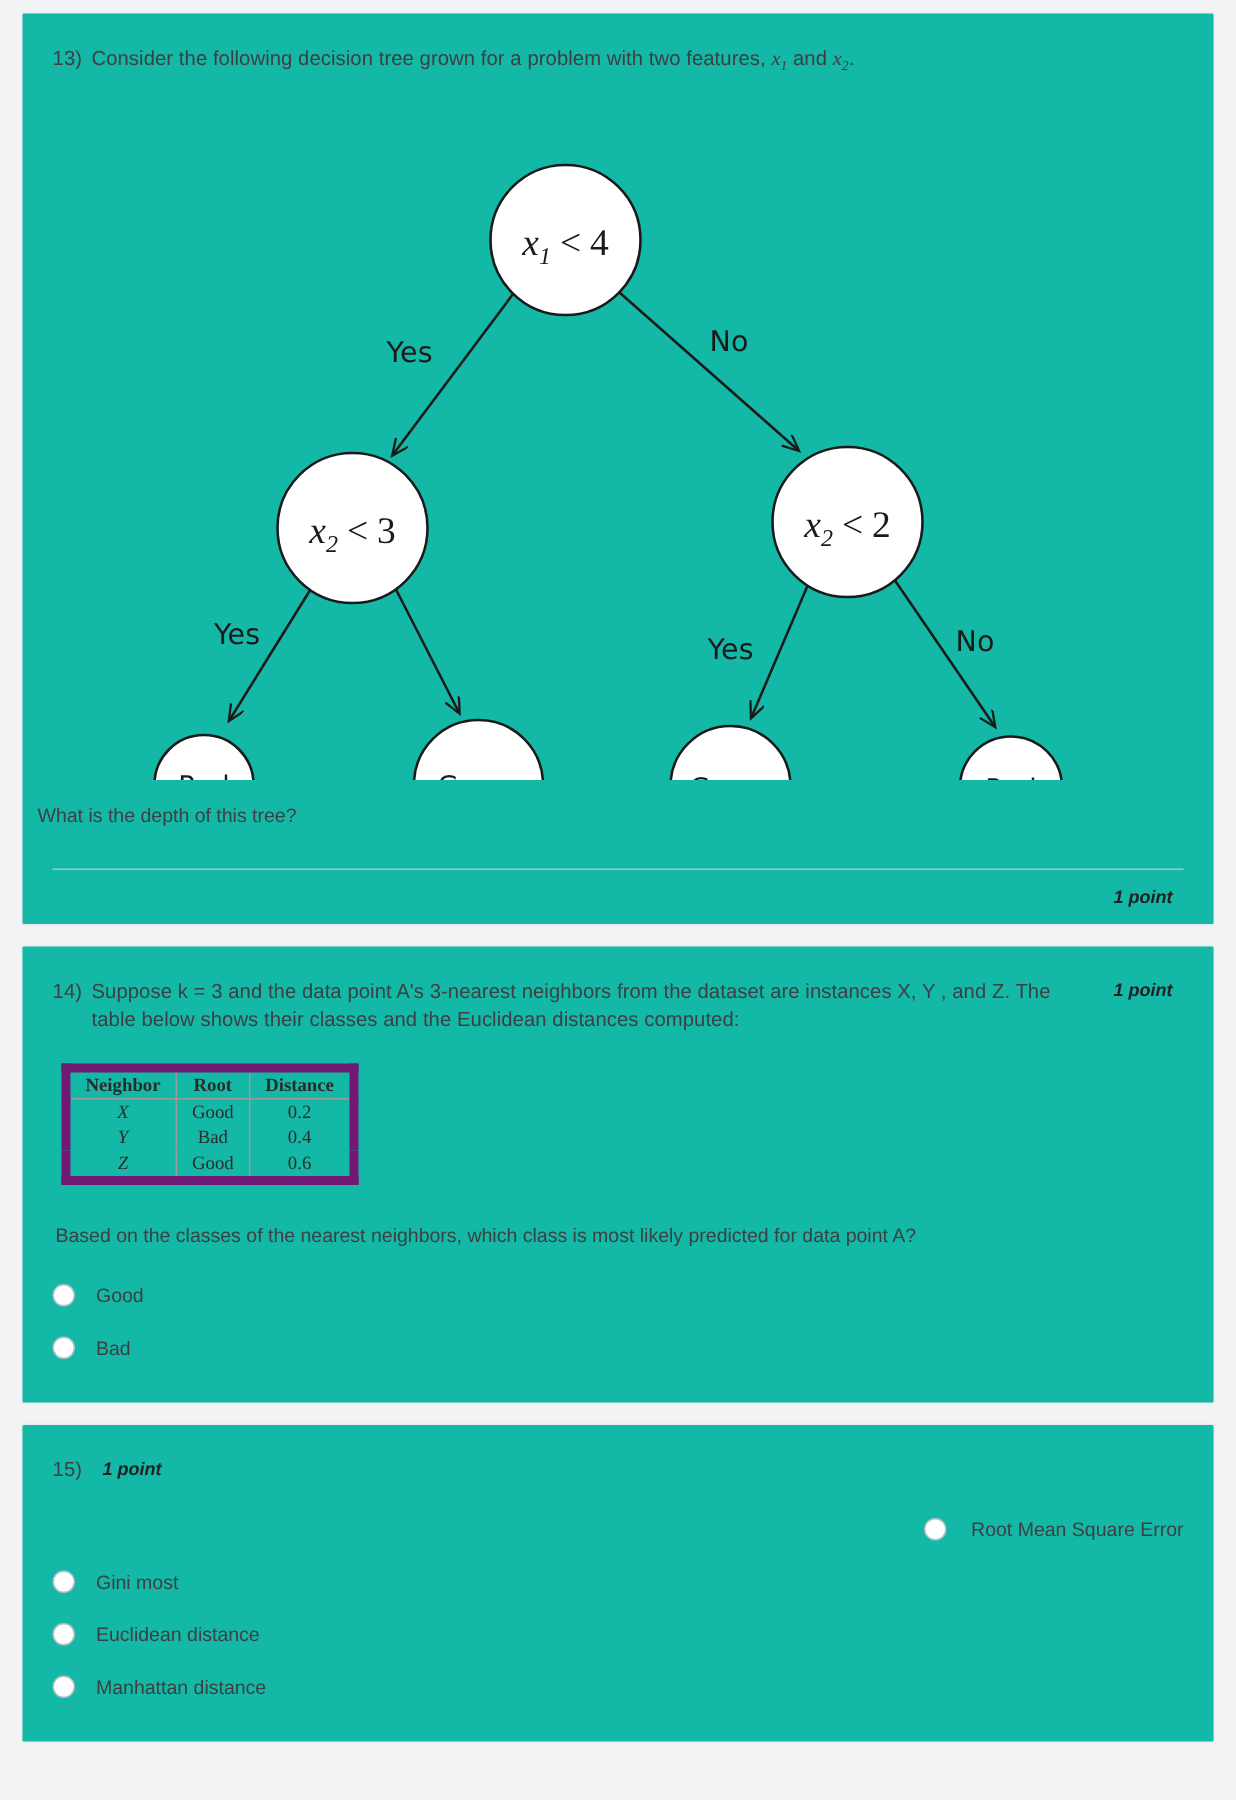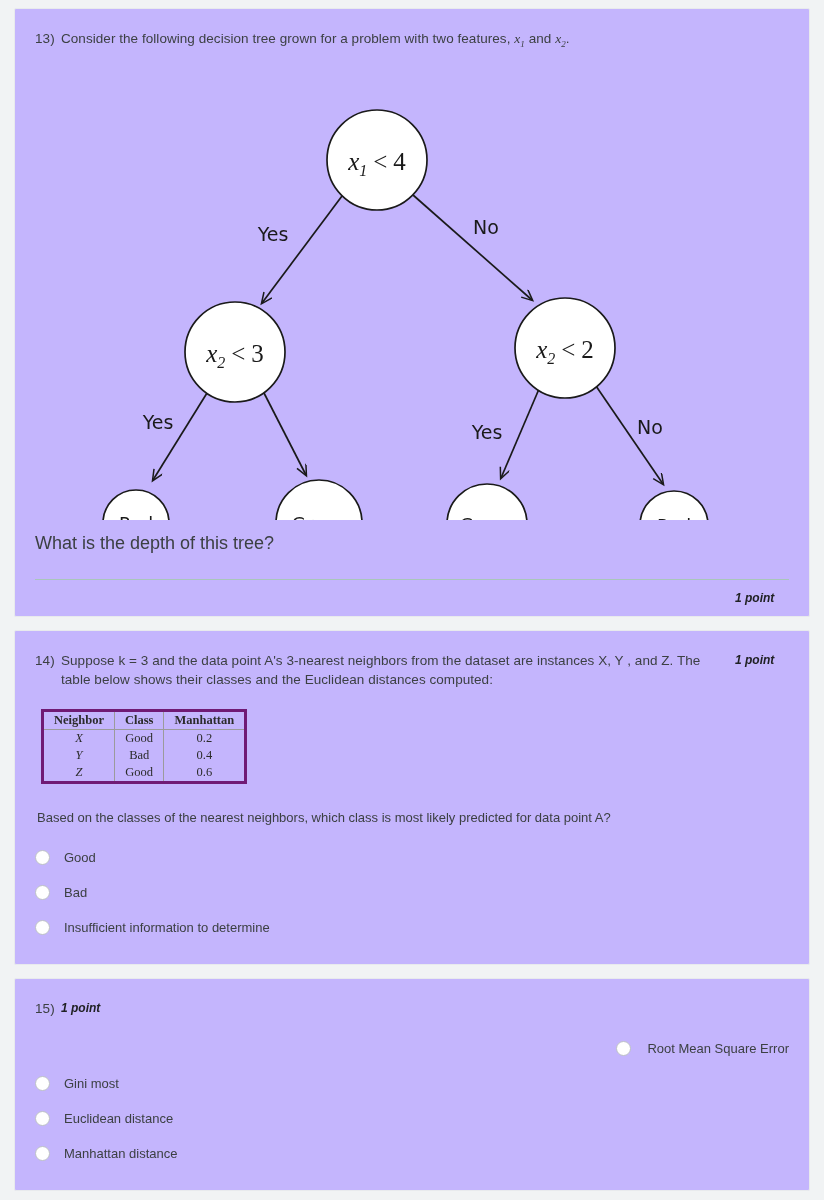--- a/index.html
+++ b/index.html
@@ -10,21 +10,21 @@
     -webkit-font-smoothing: antialiased;
   }
   .page {
     width: 824px;
     min-height: 1200px;
     position: relative;
     background: #f1f3f4;
     padding: 8px 14px 0 14px;
   }
   .card {
-    background: #c4b5fd;
+    background: #14b8a6;
     border: 1px solid #e8eaed;
     border-radius: 2px;
     position: relative;
     margin-bottom: 13px;
     padding: 0;
   }
 
   
   .qrow {
     display: flex;
@@ -44,21 +44,21 @@
   .qtext {
     flex: 1;
     font-size: 13.5px;
     color: #3c4043;
     line-height: 19px;
     letter-spacing: 0.05px;
     padding-right: 14px;
   }
   .points {
     min-width: 54px;
-    text-align: left;
+    text-align: center;
     font-size: 12px;
     font-weight: bold;
     font-style: italic;
     color: #202124;
     line-height: 19px;
     white-space: nowrap;
   }
   .points.bottom {
     position: absolute;
     right: 20px;
@@ -97,43 +97,43 @@
   }
   .edge-label {
     font-family: "DejaVu Sans", sans-serif;
     font-size: 19px;
     fill: #1a1a1a;
   }
   .edge-line { stroke: #1a1a1a; stroke-width: 1.7; fill: none; }
 
   
   .sub-q {
-    font-size: 18px;
-    color: #3c4043;
-    padding: 14px 20px 0 20px;
+    font-size: 13px;
+    color: #3c4043;
+    padding: 14px 20px 0 10px;
     line-height: 19px;
   }
   .answer-line {
     margin: 26px 20px 0 20px;
     height: 1px;
     background: #a9c6ba;
   }
   .card-foot {
     height: 36px;
     position: relative;
   }
 
   
   .tbl-wrap { padding: 20px 20px 0 26px; }
   table.latex {
     border-collapse: collapse;
     font-family: "Liberation Serif", serif;
     font-size: 12.5px;
     color: #2b2b2b;
-    border: 3px solid #701a75;
+    border: 6px solid #701a75;
   }
   table.latex th, table.latex td {
     border-left: 1px solid #9b9b9b;
     border-right: 1px solid #9b9b9b;
     padding: 1px 10px;
     text-align: center;
     line-height: 15px;
   }
   table.latex thead th { border-bottom: 1px solid #9b9b9b; font-weight: bold; }
   table.latex td.ital { font-style: italic; }
@@ -246,22 +246,22 @@
         <span>shows their classes and the Euclidean distances computed:</span>
       </div>
       <div class="points">1 point</div>
     </div>
 
     <div class="tbl-wrap">
       <table class="latex">
         <thead>
           <tr>
             <th>Neighbor</th>
-            <th>Class</th>
-            <th>Manhattan</th>
+            <th>Root</th>
+            <th>Distance</th>
           </tr>
         </thead>
         <tbody>
           <tr>
             <td class="ital">X</td>
             <td>Good</td>
             <td>0.2</td>
           </tr>
           <tr>
             <td class="ital">Y</td>
@@ -281,24 +281,20 @@
 
     <div class="opts">
       <div class="opt">
         <span class="radio"></span>
         <span class="opt-label">Good</span>
       </div>
       <div class="opt">
         <span class="radio"></span>
         <span class="opt-label">Bad</span>
       </div>
-      <div class="opt">
-        <span class="radio"></span>
-        <span class="opt-label">Insufficient information to determine</span>
-      </div>
     </div>
   </div>
 
   <div class="card">
     <div class="qrow q15-head">
       <div class="qnum">15)</div>
       <div class="points">1 point</div>
     </div>
 
     <div class="opts">

